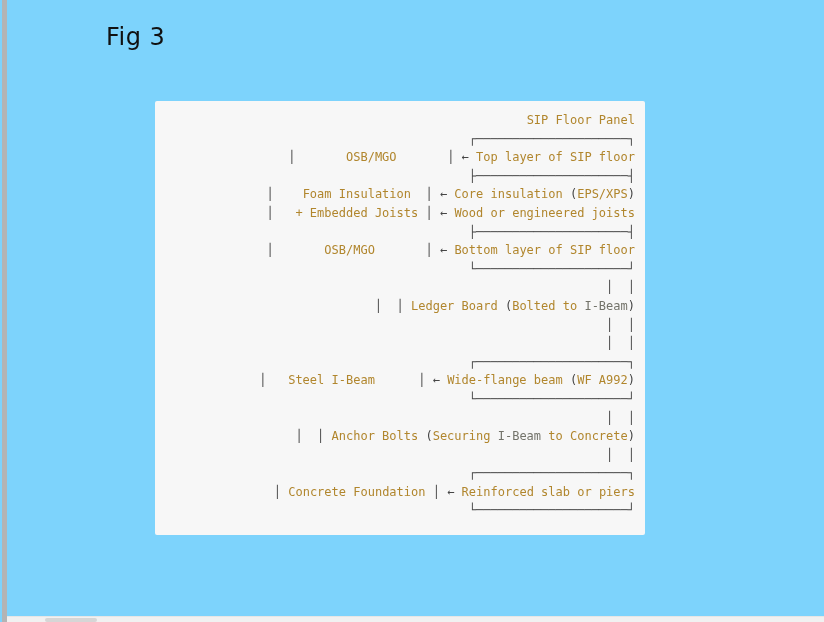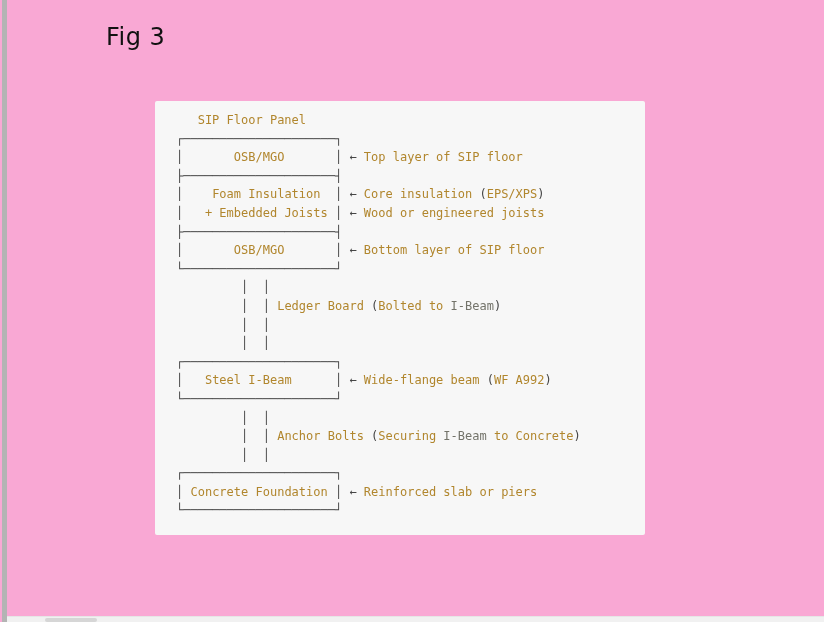--- a/index.html
+++ b/index.html
@@ -42,27 +42,28 @@
     box-sizing: border-box;
     border-radius: 2px;
   }
   .ascii-diagram {
     margin: 0;
     padding: 10px 10px 14px 21px;
     font-family: "DejaVu Sans Mono", "Liberation Mono", monospace;
     font-size: 12px;
     line-height: 18.6px;
     white-space: pre;
+    text-align: right;
   }
   .ascii-diagram div { height: 18.6px; }
 </style>
 </head>
 <body>
 
-<div class="screen" style="background: #f9a8d4;">
+<div class="screen" style="background: #7dd3fc;">
 
   <div class="window-left-edge" style="background: rgb(180, 180, 180);"></div>
 
   <div class="figure-label" style="color: rgb(17, 17, 17);">Fig 3</div>
 
   <div class="code-panel" style="background: rgb(247, 247, 247);">
     <pre class="ascii-diagram"><div><span style="color: rgb(177, 134, 45);">   SIP Floor Panel</span></div><div><span style="color: rgb(69, 69, 69);">┌─────────────────────┐</span></div><div><span style="color: rgb(69, 69, 69);">│</span><span style="color: rgb(177, 134, 45);">       OSB/MGO       </span><span style="color: rgb(69, 69, 69);">│ ← </span><span style="color: rgb(177, 134, 45);">Top layer of SIP floor</span></div><div><span style="color: rgb(69, 69, 69);">├─────────────────────┤</span></div><div><span style="color: rgb(69, 69, 69);">│</span><span style="color: rgb(177, 134, 45);">    Foam Insulation  </span><span style="color: rgb(69, 69, 69);">│ ← </span><span style="color: rgb(177, 134, 45);">Core insulation </span><span style="color: rgb(69, 69, 69);">(</span><span style="color: rgb(177, 134, 45);">EPS/XPS</span><span style="color: rgb(69, 69, 69);">)</span></div><div><span style="color: rgb(69, 69, 69);">│</span><span style="color: rgb(177, 134, 45);">   + Embedded Joists </span><span style="color: rgb(69, 69, 69);">│ ← </span><span style="color: rgb(177, 134, 45);">Wood or engineered joists</span></div><div><span style="color: rgb(69, 69, 69);">├─────────────────────┤</span></div><div><span style="color: rgb(69, 69, 69);">│</span><span style="color: rgb(177, 134, 45);">       OSB/MGO       </span><span style="color: rgb(69, 69, 69);">│ ← </span><span style="color: rgb(177, 134, 45);">Bottom layer of SIP floor</span></div><div><span style="color: rgb(69, 69, 69);">└─────────────────────┘</span></div><div><span style="color: rgb(69, 69, 69);">         │  │</span></div><div><span style="color: rgb(69, 69, 69);">         │  │ </span><span style="color: rgb(177, 134, 45);">Ledger Board </span><span style="color: rgb(69, 69, 69);">(</span><span style="color: rgb(177, 134, 45);">Bolted to </span><span style="color: rgb(115, 115, 106);">I-Beam</span><span style="color: rgb(69, 69, 69);">)</span></div><div><span style="color: rgb(69, 69, 69);">         │  │</span></div><div><span style="color: rgb(69, 69, 69);">         │  │</span></div><div><span style="color: rgb(69, 69, 69);">┌─────────────────────┐</span></div><div><span style="color: rgb(69, 69, 69);">│</span><span style="color: rgb(177, 134, 45);">   Steel I-Beam      </span><span style="color: rgb(69, 69, 69);">│ ← </span><span style="color: rgb(177, 134, 45);">Wide-flange beam </span><span style="color: rgb(69, 69, 69);">(</span><span style="color: rgb(177, 134, 45);">WF A992</span><span style="color: rgb(69, 69, 69);">)</span></div><div><span style="color: rgb(69, 69, 69);">└─────────────────────┘</span></div><div><span style="color: rgb(69, 69, 69);">         │  │</span></div><div><span style="color: rgb(69, 69, 69);">         │  │ </span><span style="color: rgb(177, 134, 45);">Anchor Bolts </span><span style="color: rgb(69, 69, 69);">(</span><span style="color: rgb(177, 134, 45);">Securing </span><span style="color: rgb(115, 115, 106);">I-Beam</span><span style="color: rgb(177, 134, 45);"> to Concrete</span><span style="color: rgb(69, 69, 69);">)</span></div><div><span style="color: rgb(69, 69, 69);">         │  │</span></div><div><span style="color: rgb(69, 69, 69);">┌─────────────────────┐</span></div><div><span style="color: rgb(69, 69, 69);">│</span><span style="color: rgb(177, 134, 45);"> Concrete Foundation </span><span style="color: rgb(69, 69, 69);">│ ← </span><span style="color: rgb(177, 134, 45);">Reinforced slab or piers</span></div><div><span style="color: rgb(69, 69, 69);">└─────────────────────┘</span></div></pre>
   </div>
 
   <div class="hscrollbar-track" style="background: rgb(241, 241, 241);">

